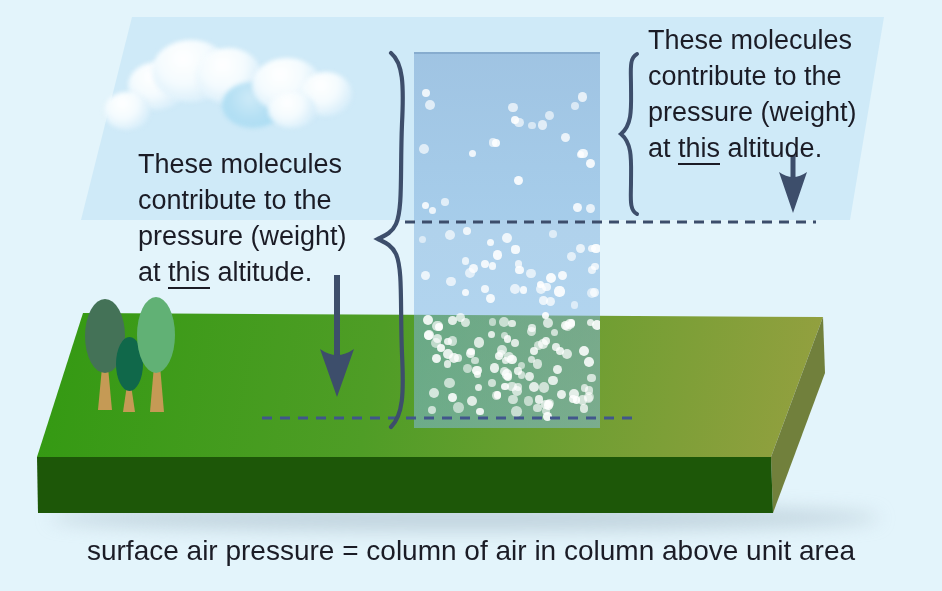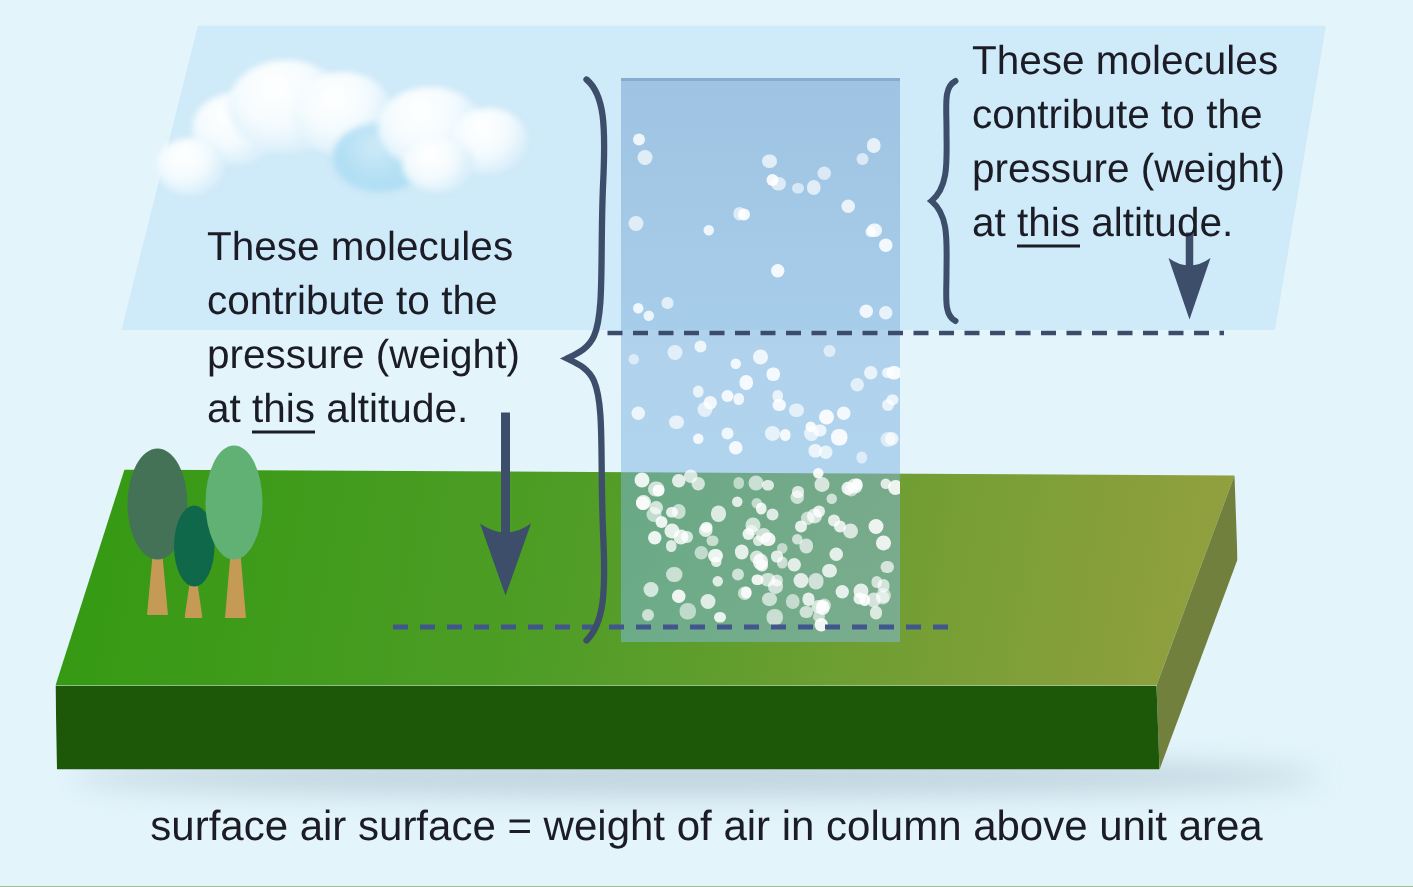--- a/index.html
+++ b/index.html
@@ -278,15 +278,15 @@
     <div><span>at </span><span class="u">this</span><span> altitude.</span></div>
   </div>
 
   <div class="note" style="left:648px;top:22px;">
     <div>These molecules</div>
     <div>contribute to the</div>
     <div>pressure (weight)</div>
     <div><span>at </span><span class="u">this</span><span> altitude.</span></div>
   </div>
 
-  <div class="caption">surface air surface = weight of air in column above unit area</div>
+  <div class="caption">surface air pressure = column of air in column above unit area</div>
 
 </div>
 
 </body></html>

